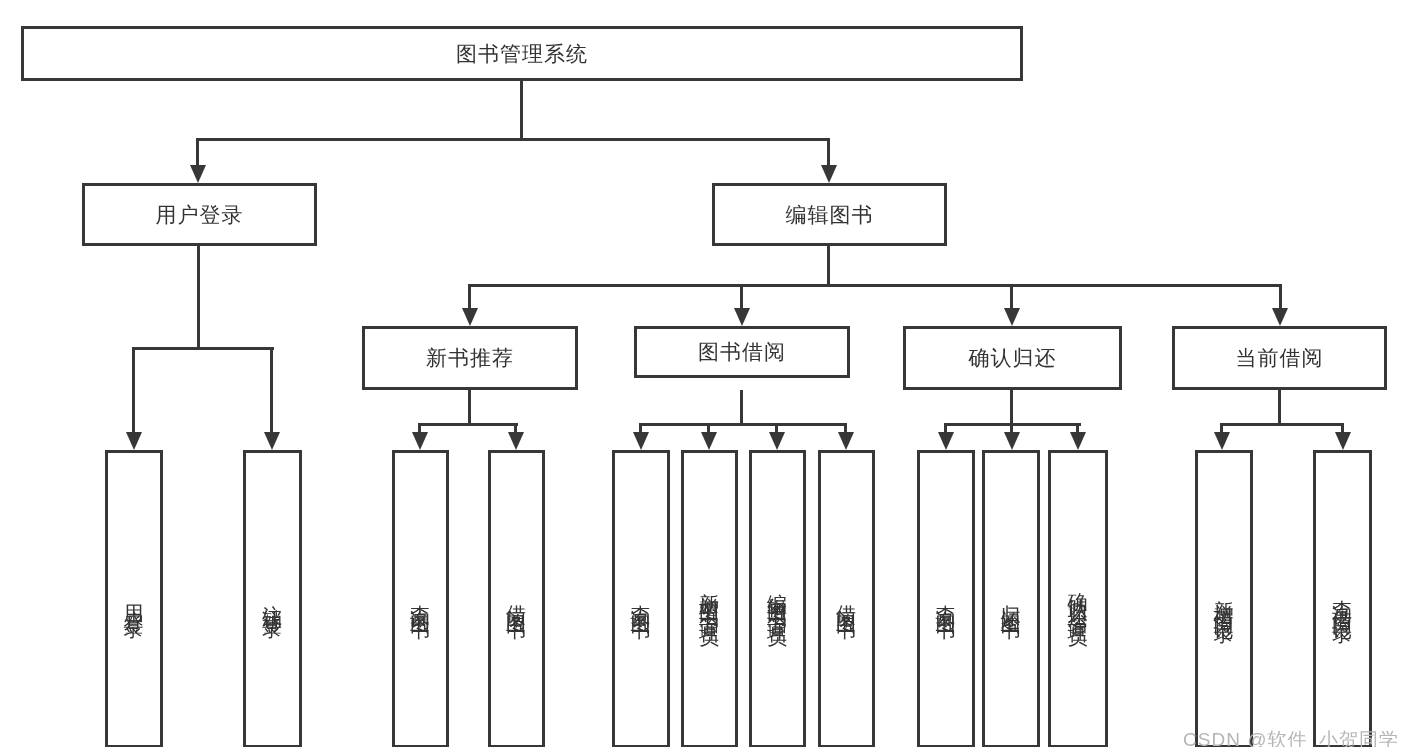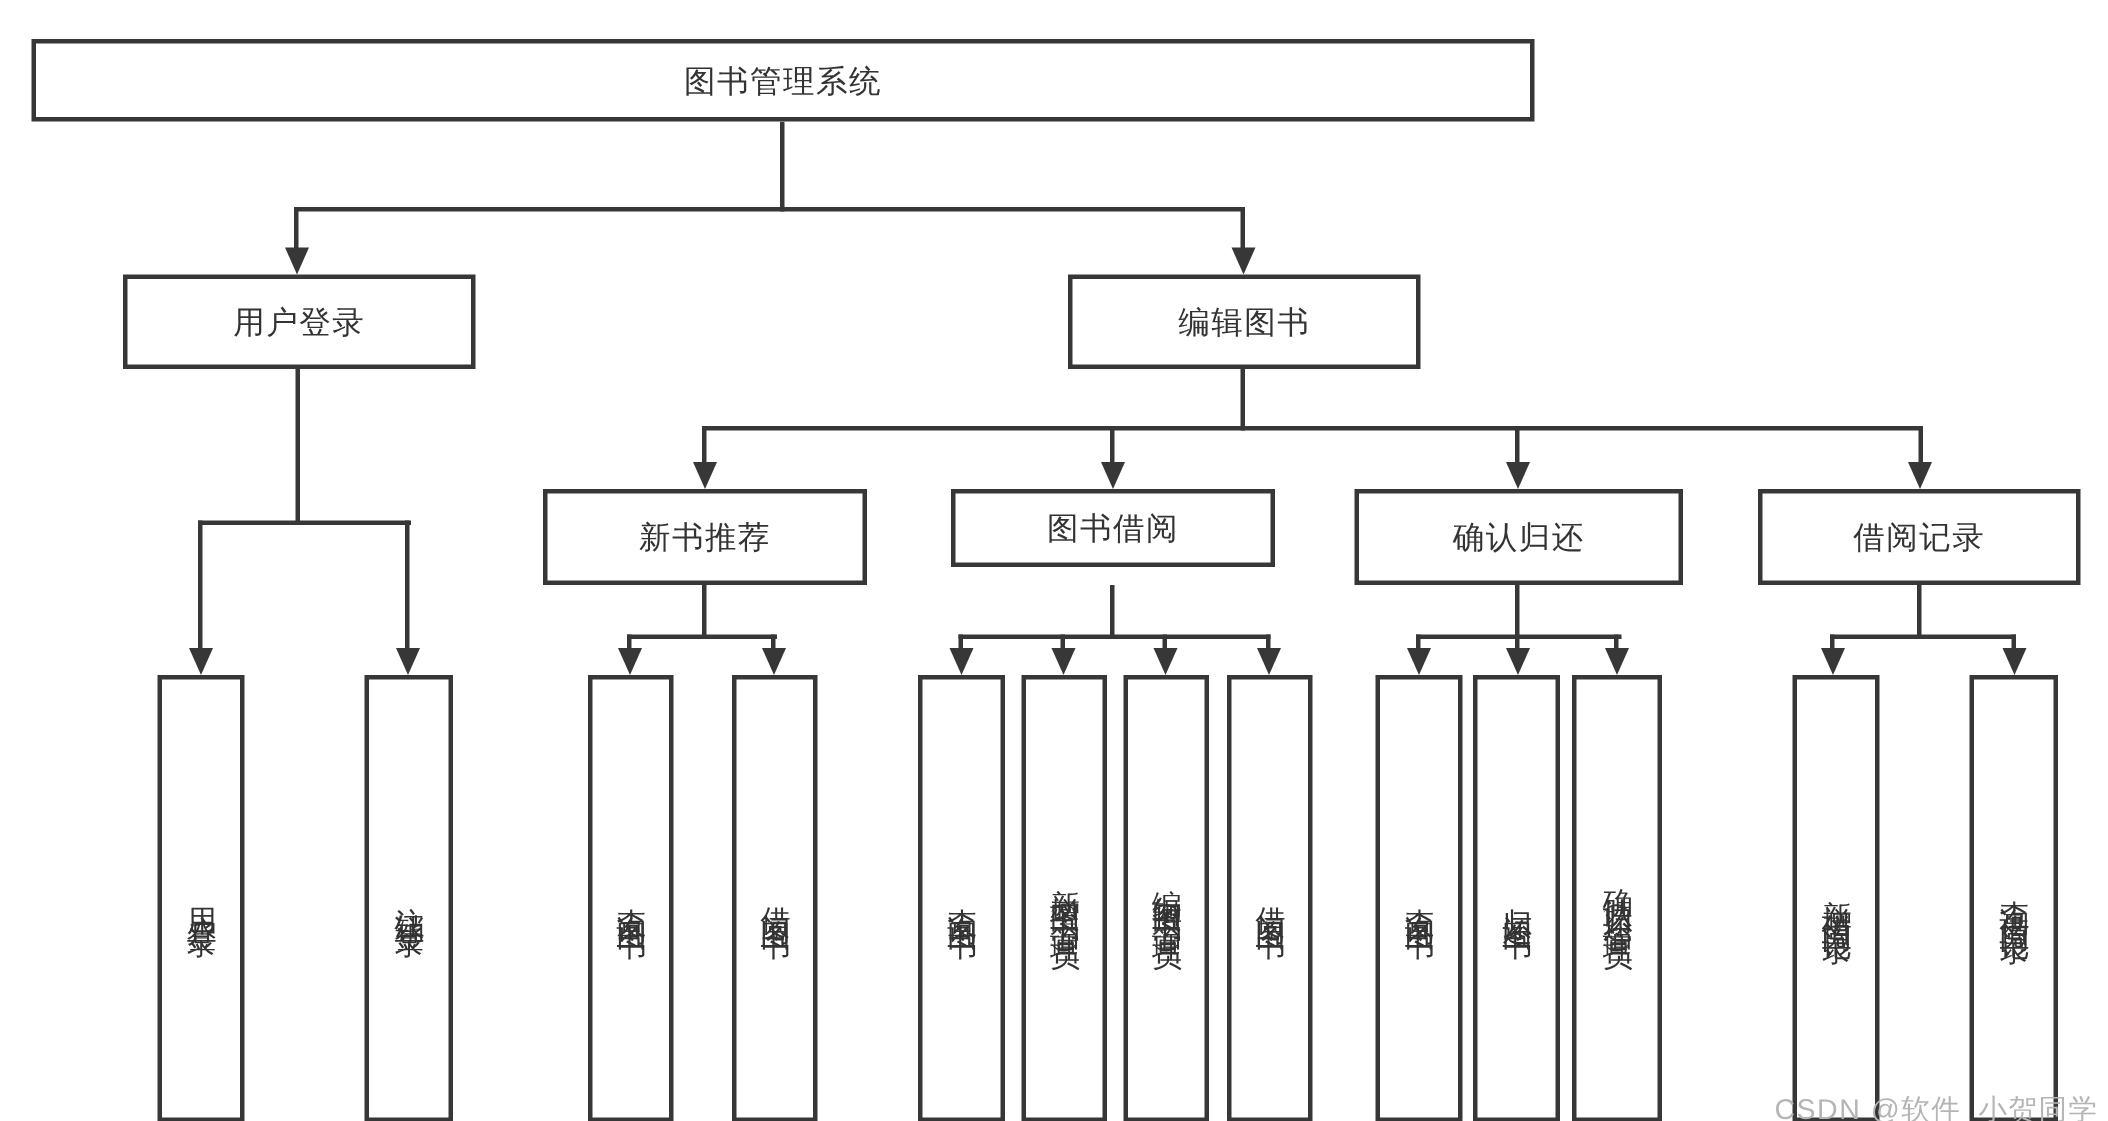--- a/index.html
+++ b/index.html
@@ -108,21 +108,21 @@
   <div class="node" style="left:362px;top:313px;width:216px;height:64px;">
     <span>新书推荐</span>
   </div>
   <div class="node" style="left:634px;top:313px;width:216px;height:52px;">
     <span>图书借阅</span>
   </div>
   <div class="node" style="left:903px;top:313px;width:219px;height:64px;">
     <span>确认归还</span>
   </div>
   <div class="node" style="left:1172px;top:313px;width:215px;height:64px;">
-    <span>借阅记录</span>
+    <span>当前借阅</span>
   </div>
 
   <div class="vline" style="left:468px;top:377px;height:36px;"></div>
   <div class="hline" style="left:418px;top:410px;width:100px;"></div>
   <div class="vline" style="left:418px;top:410px;height:12px;"></div>
   <div class="vline" style="left:514px;top:410px;height:12px;"></div>
   <div class="arrow" style="left:412px;top:419px;"></div>
   <div class="arrow" style="left:508px;top:419px;"></div>
 
   <div class="vline" style="left:740px;top:377px;height:36px;"></div>

